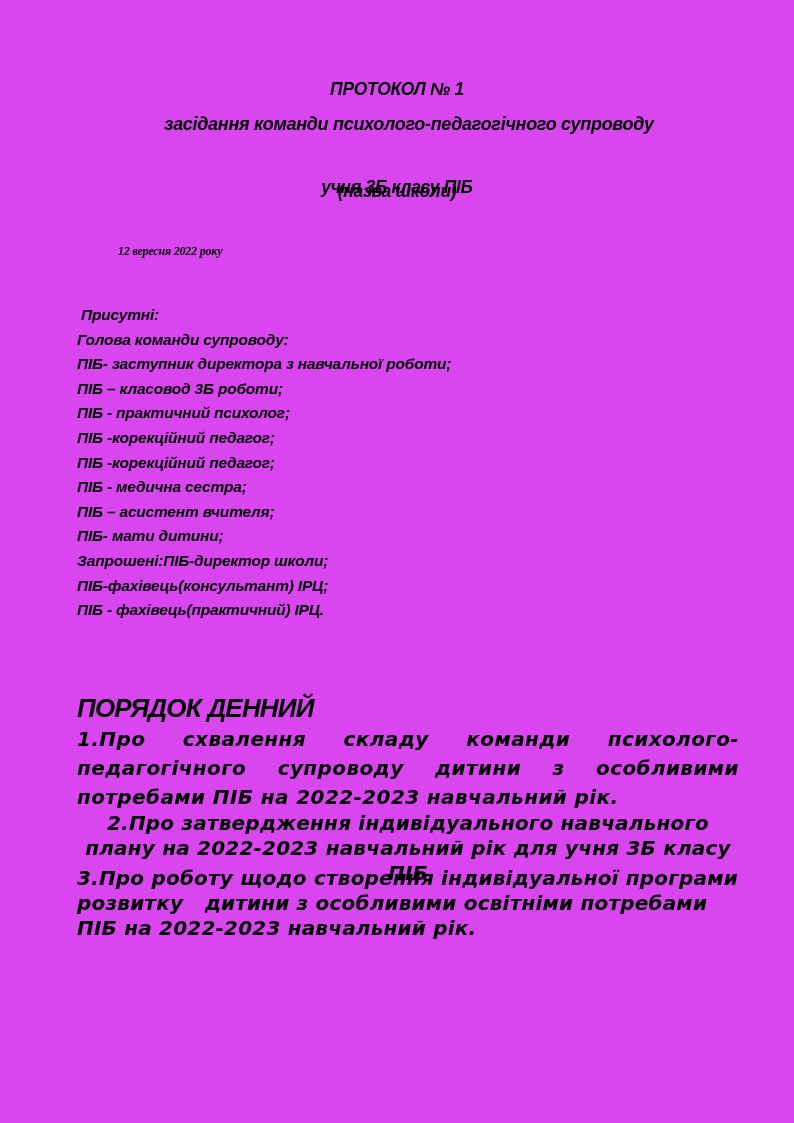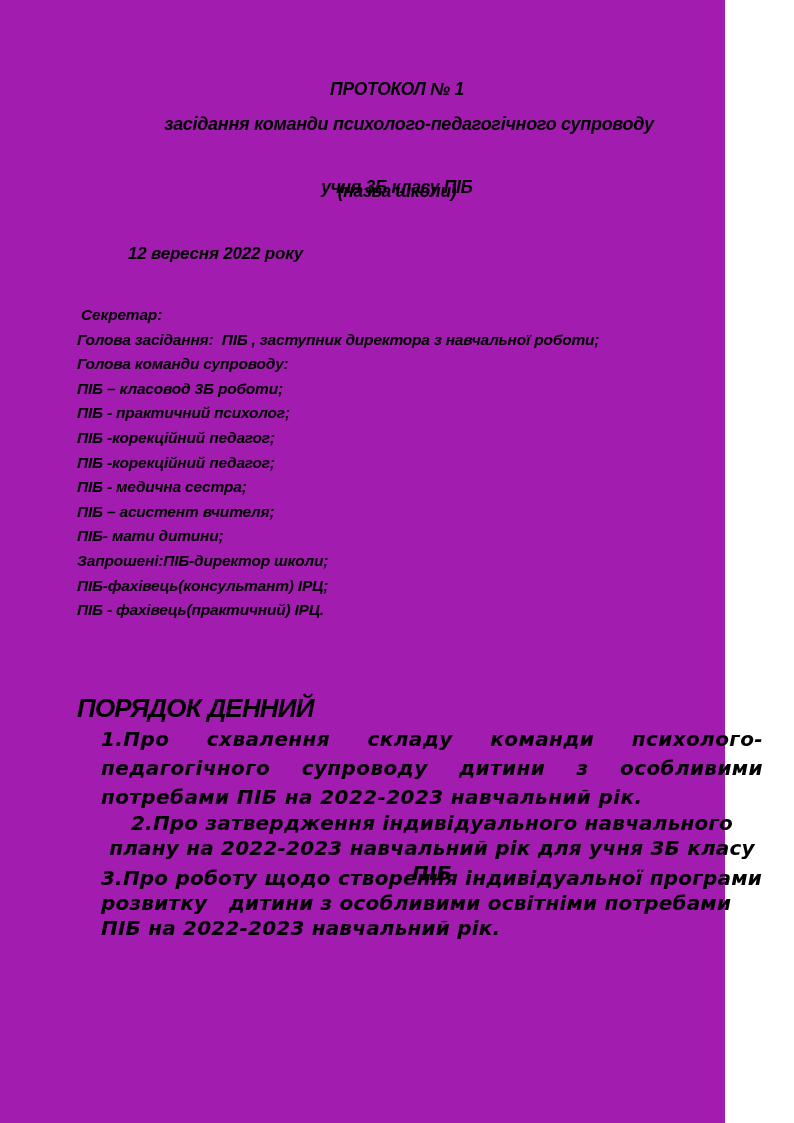--- a/index.html
+++ b/index.html
@@ -1,56 +1,56 @@
 <!DOCTYPE html>
 <html><head>
   <meta charset="utf-8">
   <style>
     html, body { margin: 0; padding: 0; background: #ffffff; }
     body { width: 794px; height: 1123px; position: relative; overflow: hidden; color: #000; }
-    .page { position: absolute; left: 0; top: 0; width: 725px; height: 1123px; background: #a21caf; }
+    .page { position: absolute; left: 0; top: 0; width: 794px; height: 1123px; background: #d946ef; }
     .hdr { position: absolute; left: 0; width: 794px; text-align: center;
            font-family: "Liberation Sans", sans-serif; font-weight: bold; font-style: italic;
            font-size: 17.5px; letter-spacing: -0.3px; }
     .t1 { top: 79px; }
     .t2 { top: 114px; font-size: 18px; padding-left: 12px; }
     .t3 { top: 148px; margin-top: 29px; }
     .t4 { top: 181px; }
-    .date { position: absolute; left: 128px; top: 244px;
-            font-family: Liberation Sans, sans-serif; font-weight: bold; font-style: italic;
-            font-size: 17px; letter-spacing: -0.2px; }
+    .date { position: absolute; left: 118px; top: 244px;
+            font-family: Liberation Serif, serif; font-weight: bold; font-style: italic;
+            font-size: 12px; letter-spacing: -0.2px; }
     .list { position: absolute; left: 77px; top: 303px; margin: 0; padding: 0; list-style: none;
             font-family: "Liberation Sans", sans-serif; font-weight: bold; font-style: italic;
             font-size: 15.5px; letter-spacing: -0.2px; }
     .list li { height: 24.6px; line-height: 24.6px; white-space: pre; }
     .agenda-title { position: absolute; left: 77px; top: 693px;
             font-family: "Liberation Sans", sans-serif; font-weight: bold; font-style: italic;
             font-size: 26px; letter-spacing: -0.8px; }
     .agenda { position: absolute; left: 77px; width: 662px;
             font-family: "DejaVu Sans", sans-serif; font-weight: bold; font-style: italic;
-            font-size: 20px; letter-spacing: 0.4px; margin-left: 24px; }
+            font-size: 20px; letter-spacing: 0.4px; }
     .a1 { top: 725px; line-height: 29px; text-align: justify; text-align-last: left; }
     .a2 { top: 811px; line-height: 25px; letter-spacing: 0.2px; text-align: center; }
     .a3 { top: 866px; line-height: 25px; letter-spacing: 0.2px; white-space: pre-wrap; }
   </style>
 </head>
 <body>
 
 <div class="page">
   <div class="hdr t1">ПРОТОКОЛ № 1</div>
   <div class="hdr t2">засідання команди психолого-педагогічного супроводу</div>
   <div class="hdr t3">учня 3Б класу ПІБ</div>
   <div class="hdr t4">(назва школи)</div>
 
   <div class="date">12 вересня 2022 року</div>
 
   <ul class="list">
-    <li> Секретар:</li>
-    <li>Голова засідання:  ПІБ , заступник директора з навчальної роботи;</li>
+    <li> Присутні:</li>
     <li>Голова команди супроводу:</li>
+    <li>ПІБ- заступник директора з навчальної роботи;</li>
     <li>ПІБ – класовод 3Б роботи;</li>
     <li>ПІБ - практичний психолог;</li>
     <li>ПІБ -корекційний педагог;</li>
     <li>ПІБ -корекційний педагог;</li>
     <li>ПІБ - медична сестра;</li>
     <li>ПІБ – асистент вчителя;</li>
     <li>ПІБ- мати дитини;</li>
     <li>Запрошені:ПІБ-директор школи;</li>
     <li>ПІБ-фахівець(консультант) ІРЦ;</li>
     <li>ПІБ - фахівець(практичний) ІРЦ.</li>

